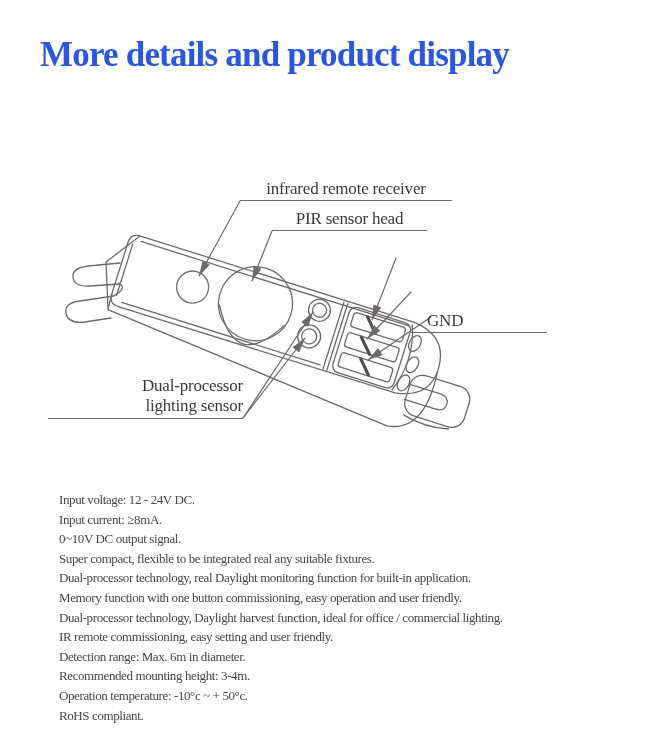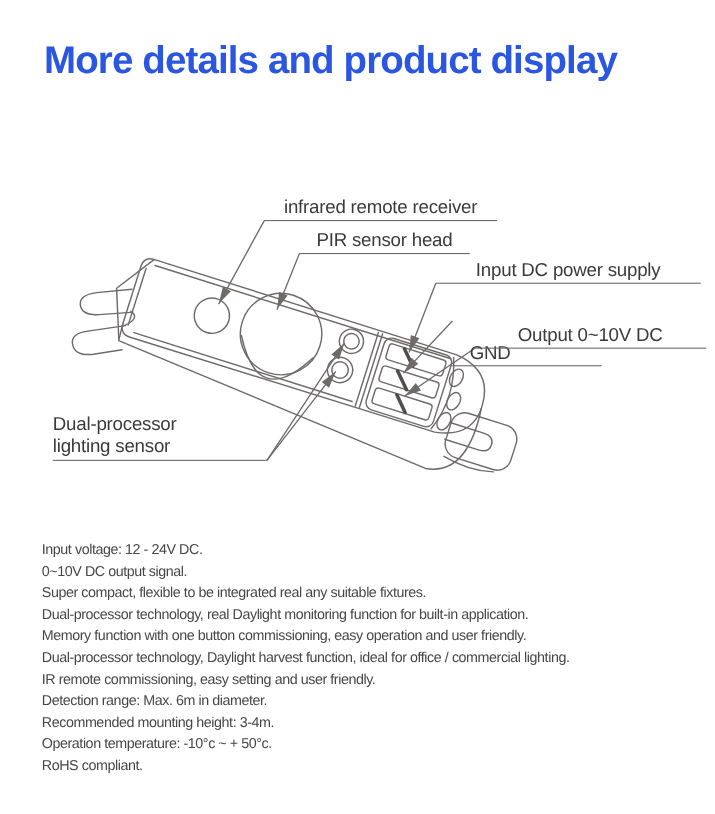--- a/index.html
+++ b/index.html
@@ -5,42 +5,42 @@
   :root{
     --accent:#2a56e0;
     --line:#6f6a6a;
     --label-text:#3a3a3a;
     --spec-text:#474747;
   }
   *{margin:0;padding:0;box-sizing:border-box;}
   html,body{background:#fff;}
   .page{
     position:relative;width:650px;height:740px;background:#fff;overflow:hidden;
-    font-family:Liberation Sans, sans-serif;
+    font-family:Liberation Serif, serif;
   }
   .title{
     position:absolute;left:40px;top:30px;width:600px;height:50px;
     font-size:35px;font-weight:bold;letter-spacing:-0.8px;line-height:50px;
     color:var(--accent);white-space:nowrap;
   }
   .diagram{position:absolute;left:0;top:0;width:597px;height:480px;}
   svg.drawing{position:absolute;left:0;top:0;}
   .callout{
     position:absolute;color:var(--label-text);
     font-size:17px;letter-spacing:-0.2px;line-height:22px;
     border-bottom:1.5px solid var(--line);
     text-align:center;white-space:nowrap;
   }
-  .callout.two-line{line-height:20px;text-align:left;padding-bottom:2px;}
+  .callout.two-line{line-height:20px;text-align:right;padding-bottom:2px;}
   .callout.left-align{text-align:left;padding-left:16px;margin-top:41px;}
   .specs{
     position:absolute;left:38px;top:490px;width:600px;
     color:var(--spec-text);font-size:13px;letter-spacing:-0.4px;line-height:19.6px;
   }
-  .specs div{white-space:nowrap;}
+  .specs div{white-space:nowrap;margin-left:21px;}
 </style>
 </head>
 <body>
 
 <div class="page">
 
   <div class="title">More details and product display</div>
 
   <div class="diagram">
 
@@ -117,31 +117,30 @@
         <path d="M396,258 L372,320" marker-end="url(#ah)"></path>
         <path d="M411,292 L367,339" marker-end="url(#ah)"></path>
         <path d="M431,317 L368,360" marker-end="url(#ah)"></path>
         <path d="M243,418 L313,312" marker-end="url(#ah)"></path>
         <path d="M243,418 L305,338" marker-end="url(#ah)"></path>
       </g>
     </svg>
 
     <div class="callout" style="left:240px;top:178px;width:212px;height:23px;">infrared remote receiver</div>
     <div class="callout" style="left:272px;top:208px;width:155px;height:23px;">PIR sensor head</div>
-    <div class="callout" style="left:396px;top:235px;width:241px;height:23px;">Input DC power supply</div>
     <div class="callout left-align" style="left:411px;top:269px;width:136px;height:23px;">GND</div>
-    <div class="callout" style="left:431px;top:294px;width:211px;height:23px;">Output 0~10V DC</div>
     <div class="callout two-line" style="left:48px;top:376px;width:195px;">
       <div>Dual-processor</div>
       <div>lighting sensor</div>
     </div>
   </div>
 
   <div class="specs">
     <div>Input voltage: 12 - 24V DC.</div>
+    <div>Input current: ≥8mA.</div>
     <div>0~10V DC output signal.</div>
     <div>Super compact, flexible to be integrated real any suitable fixtures.</div>
     <div>Dual-processor technology, real Daylight monitoring function for built-in application.</div>
     <div>Memory function with one button commissioning, easy operation and user friendly.</div>
     <div>Dual-processor technology, Daylight harvest function, ideal for office / commercial lighting.</div>
     <div>IR remote commissioning, easy setting and user friendly.</div>
     <div>Detection range: Max. 6m in diameter.</div>
     <div>Recommended mounting height: 3-4m.</div>
     <div>Operation temperature: -10°c ~ + 50°c.</div>
     <div>RoHS compliant.</div>

